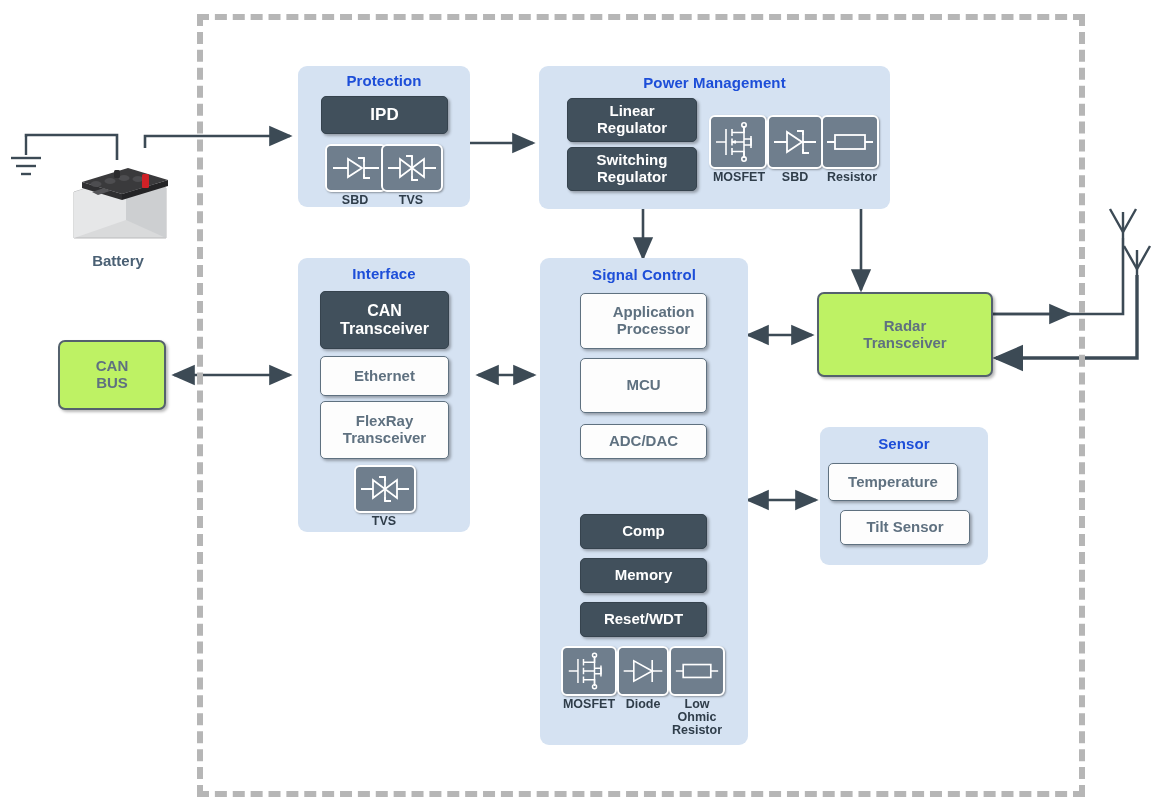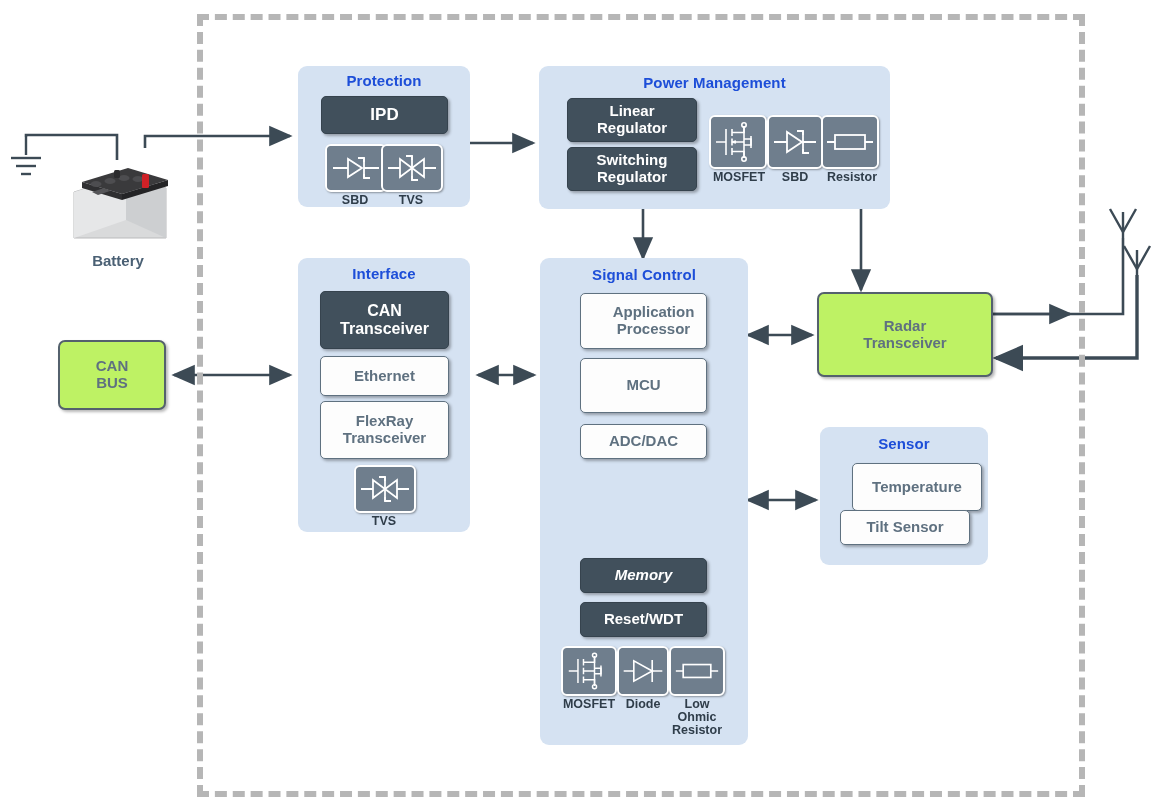--- a/index.html
+++ b/index.html
@@ -329,22 +329,25 @@
     <div class="blk light" style="left:40px; top:35px; width:127px; height:56px;padding-left:24px;">
       <span style="white-space:pre-line;">Application
 Processor</span>
     </div>
     <div class="blk light" style="left:40px; top:100px; width:127px; height:55px;">
       <span style="white-space:pre-line;">MCU</span>
     </div>
     <div class="blk light" style="left:40px; top:166px; width:127px; height:35px;">
       <span style="white-space:pre-line;">ADC/DAC</span>
     </div>
+    <div class="blk dark" style="left:40px; top:256px; width:127px; height:35px;">
+      <span style="white-space:pre-line;">Comp</span>
+    </div>
     <div class="blk dark" style="left:40px; top:300px; width:127px; height:35px;">
-      <span style="white-space:pre-line;font-style:italic;">Memory</span>
+      <span style="white-space:pre-line;">Memory</span>
     </div>
     <div class="blk dark" style="left:40px; top:344px; width:127px; height:35px;">
       <span style="white-space:pre-line;">Reset/WDT</span>
     </div>
 
     <div class="sym-wrap" style="left:21px; top:388px; width:56px;">
       <svg class="sym-box" width="52" height="46" viewBox="0 0 54 50">
         <rect x="0" y="0" width="54" height="50" rx="5" fill="#6f7e8d"></rect>
         <g stroke="#ffffff" stroke-width="1.6" fill="none">
           <path d="M5,25 L15,25"></path>
@@ -393,21 +396,21 @@
     </div>
   </div>
 
   <div class="blk plain" style="left:817px; top:292px; width:176px; height:85px; flex-direction:column;">
     <span>Radar</span>
     <span>Transceiver</span>
   </div>
 
   <div class="abs panel" style="left:820px; top:427px; width:168px; height:138px;">
     <div class="panel-title" style="top:8px;">Sensor</div>
-    <div class="blk light" style="left:32px; top:36px; width:130px; height:48px;">
+    <div class="blk light" style="left:8px; top:36px; width:130px; height:38px;">
       <span>Temperature</span>
     </div>
     <div class="blk light" style="left:20px; top:83px; width:130px; height:35px;">
       <span>Tilt Sensor</span>
     </div>
   </div>
 
 </div>
 
 </body></html>

